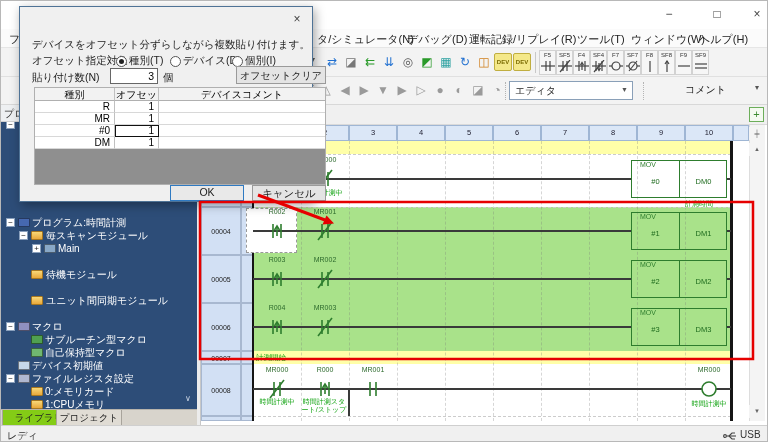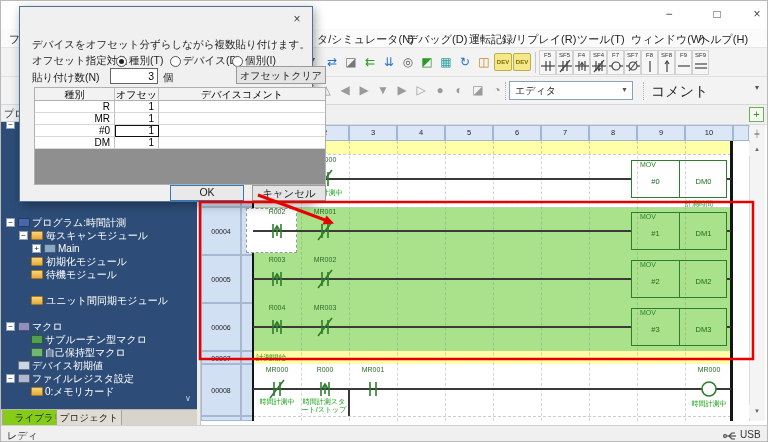--- a/index.html
+++ b/index.html
@@ -230,21 +230,21 @@
     <div class="tbicon" style="left:430px;top:4px;color:#9a9a9a">●</div>
     <div class="tbicon" style="left:449px;top:4px;color:#9a9a9a">◐</div>
     <div class="tbicon" style="left:468px;top:4px;color:#9a9a9a">◪</div>
     <div class="tbicon" style="left:487px;top:4px;color:#9a9a9a">◔</div>
     <div class="tbsep dotted" style="left:504px;top:5px;height:18px"></div>
     <div class="combo" style="left:508px;top:4px;width:124px;height:19px">
       <span class="cv">エディタ</span>
       <span class="ca">▼</span>
     </div>
     <div class="tbsep dotted" style="left:642px;top:5px;height:18px"></div>
-    <div class="abs" style="left:650px;top:6px;font-size:14px;color:#222">コメント</div>
+    <div class="abs" style="left:684px;top:6px;font-size:10px;color:#222">コメント</div>
     <div class="abs" style="left:754px;top:6px;font-size:8px;color:#555">▾</div>
   </div>
 
   <div class="abs paneheader">プロジェクト</div>
   <div class="abs tree">
     <div class="exp" style="left:5px;top:-2px">−</div>
 
     <div class="ti" style="top:94px">
         <span class="exp" style="left:5px">−</span>
         <span class="tico box-ic" style="left:17px;background:#4668b0"></span>
@@ -253,24 +253,20 @@
     <div class="ti" style="top:107px">
         <span class="exp" style="left:18px">−</span>
         <span class="tico folder-ic" style="left:30px"></span>
         <span class="tlabel" style="left:45px">毎スキャンモジュール</span>
       </div>
     <div class="ti" style="top:120px">
         <span class="exp" style="left:31px">+</span>
         <span class="tico box-ic" style="left:43px;background:#88a8c8"></span>
         <span class="tlabel" style="left:57px">Main</span>
       </div>
-    <div class="ti" style="top:133px">
-        <span class="tico folder-ic" style="left:30px"></span>
-        <span class="tlabel" style="left:45px">初期化モジュール</span>
-      </div>
     <div class="ti" style="top:146px">
         <span class="tico folder-ic" style="left:30px"></span>
         <span class="tlabel" style="left:45px">待機モジュール</span>
       </div>
     <div class="ti" style="top:172px">
         <span class="tico folder-ic" style="left:30px"></span>
         <span class="tlabel" style="left:45px">ユニット間同期モジュール</span>
       </div>
     <div class="ti" style="top:198px">
         <span class="exp" style="left:5px">−</span>
@@ -290,20 +286,24 @@
         <span class="tlabel" style="left:31px">デバイス初期値</span>
       </div>
     <div class="ti" style="top:250px">
         <span class="exp" style="left:5px">−</span>
         <span class="tico box-ic" style="left:17px;background:#b0b8d0"></span>
         <span class="tlabel" style="left:31px">ファイルレジスタ設定</span>
       </div>
     <div class="ti" style="top:263px">
         <span class="tico folder-ic" style="left:30px"></span>
         <span class="tlabel" style="left:44px">0:メモリカード</span>
+      </div>
+    <div class="ti" style="top:276px">
+        <span class="tico folder-ic" style="left:30px"></span>
+        <span class="tlabel" style="left:44px">1:CPUメモリ</span>
       </div>
 
     <div class="treedown" style="left:184px;top:272px">∨</div>
   </div>
 
   <div class="abs tabsbar">
     <div class="btab" style="left:1px;width:74px;background:#84cc16">ライブラリ</div>
     <div class="btab" style="left:55px;width:66px;background:#e0dcd4">プロジェクト</div>
   </div>
   <div class="abs statusbar">

